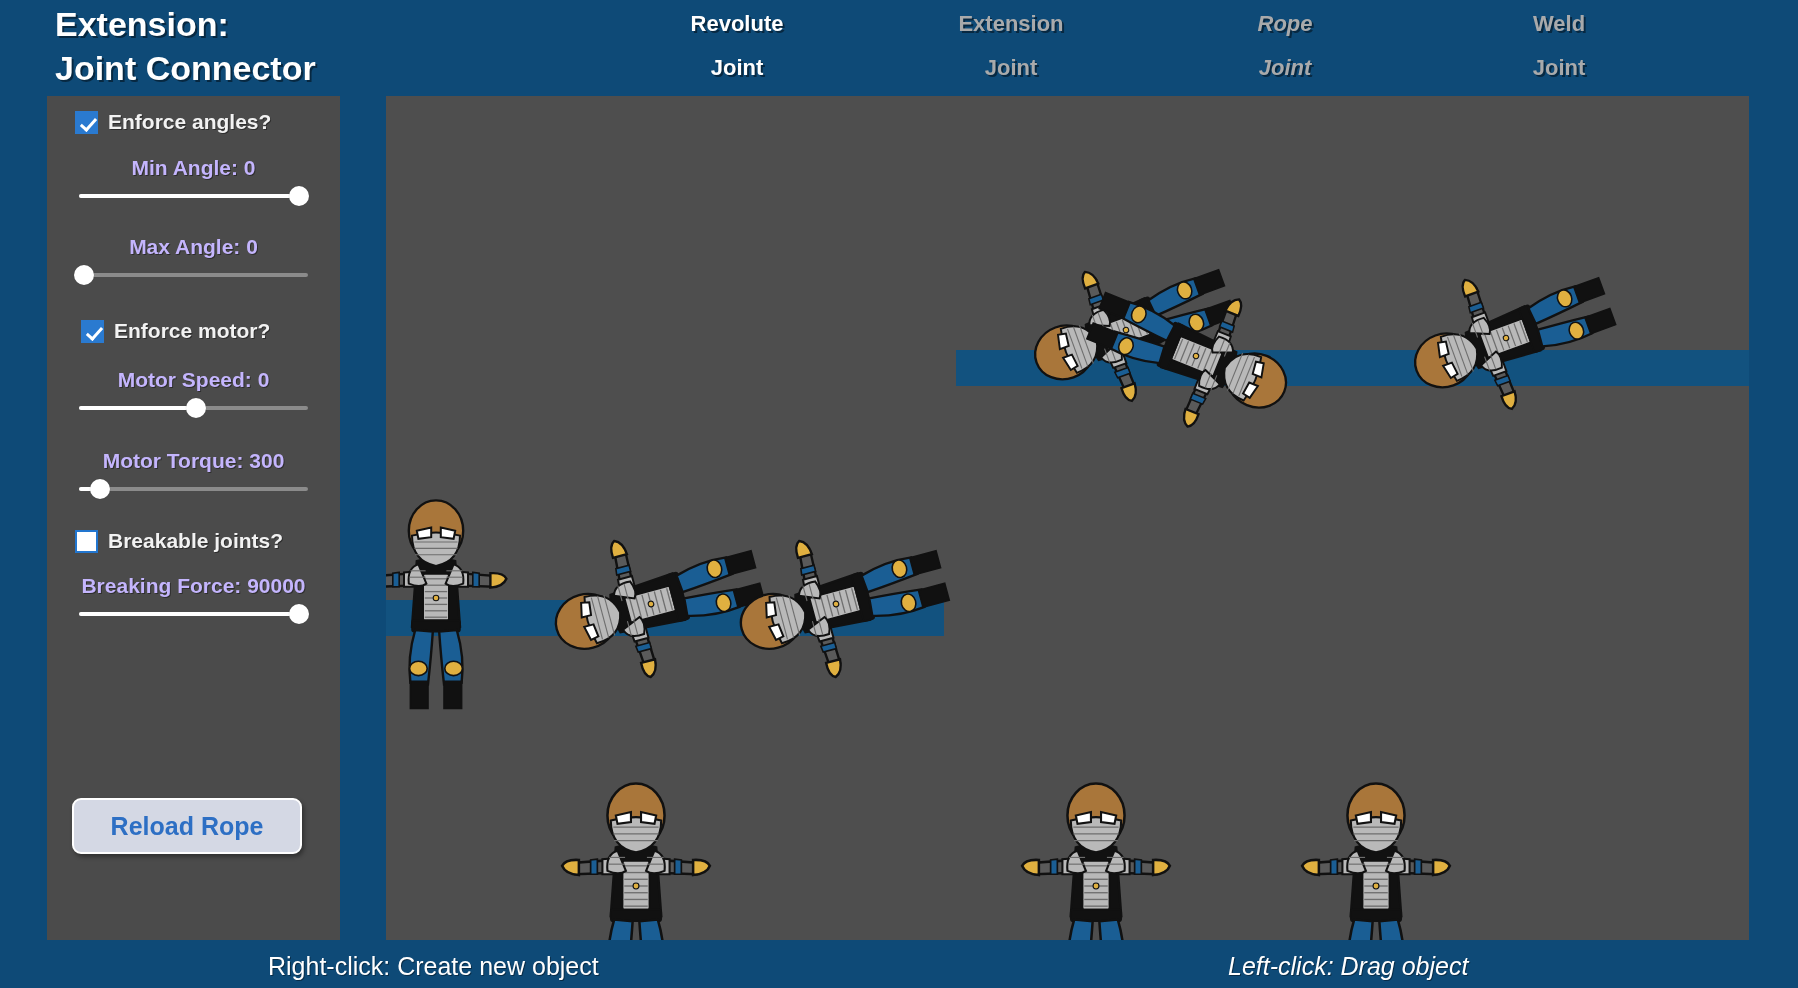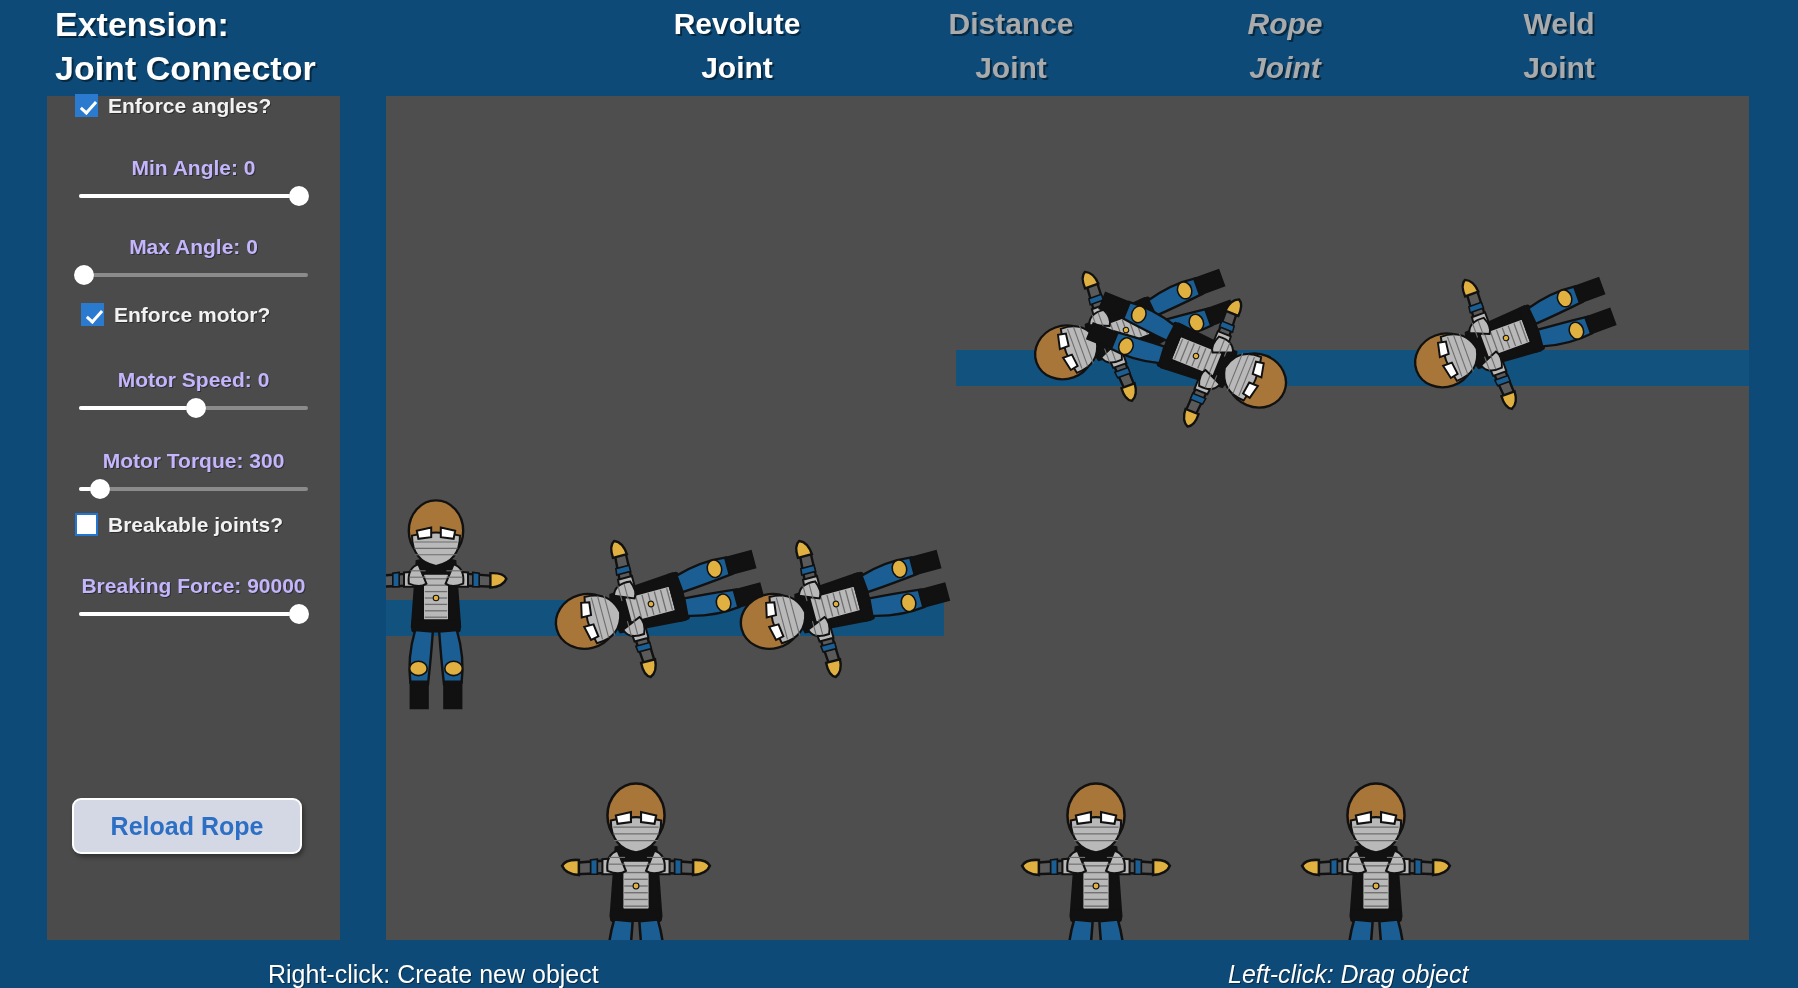--- a/index.html
+++ b/index.html
@@ -23,21 +23,21 @@
     font-size: 34px; font-weight: bold; color: #ffffff;
     line-height: 44px; letter-spacing: 0px;
     text-shadow: 2px 2px 0 rgba(0,0,0,0.45);
   }
   #app-title .ln { display: block; white-space: nowrap; }
 
   .tabs { position: absolute; left: 600px; top: 0px; width: 1198px; height: 96px; }
   .tab {
     position: absolute; top: 2px;
     text-align: center;
-    font-size: 30px; font-weight: bold;
+    font-size: 22px; font-weight: bold;
     line-height: 44px;
     cursor: pointer;
     text-shadow: 2px 2px 0 rgba(0,0,0,0.45);
     color: #a9aaab;
     white-space: nowrap;
   }
   .tab.active { color: #ffffff; }
   .tab .ln { display: block; }
   .tab-0 { left: 0px;   width: 274px; }
   .tab-1 { left: 274px; width: 274px; }
@@ -45,21 +45,21 @@
   .tab-3 { left: 822px; width: 274px; }
 
   
   #sidebar {
     position: absolute; left: 47px; top: 96px;
     width: 293px; height: 844px;
     background: #4b4b4b;
   }
   .ctrl { position: absolute; left: 0; width: 293px; }
 
-  .chk-row { display: flex; align-items: flex-start; }
+  .chk-row { display: flex; align-items: flex-end; }
   .chk-box {
     width: 23px; height: 23px;
     flex: 0 0 23px;
     border: 2px solid #2276cf;
     background: #ffffff;
     position: relative;
     cursor: pointer;
   }
   .chk-box.on { background: #2a7ad0; border-color: #2a7ad0; }
   .chk-box.on::after {
@@ -123,21 +123,21 @@
   }
   .platform { position: absolute; background: #12527f; }
 
   
   .doll { position: absolute; transform-origin: 50% 50%; }
   .doll svg { display: block; }
 
   
   #footer { position: absolute; left: 0; top: 940px; width: 1798px; height: 48px; }
   .foot-txt {
-    position: absolute; top: 20px;
+    position: absolute; top: 12px;
     font-size: 25px; color: #ffffff;
     text-shadow: 1px 1px 0 rgba(0,0,0,0.4);
     white-space: nowrap;
   }
   #foot-left  { left: 268px; }
   #foot-right { left: 1228px; font-style: italic; }
 </style>
 </head>
 <body>
 
@@ -149,21 +149,21 @@
       <span class="ln">Extension:</span>
       <span class="ln">Joint Connector</span>
     </div>
 
     <div class="tabs">
       <div class="tab tab-0 active">
         <span class="ln">Revolute</span>
         <span class="ln">Joint</span>
       </div>
       <div class="tab tab-1">
-        <span class="ln">Distance</span>
+        <span class="ln">Extension</span>
         <span class="ln">Joint</span>
       </div>
       <div class="tab tab-2">
         <span class="ln">Rope</span>
         <span class="ln">Joint</span>
       </div>
       <div class="tab tab-3">
         <span class="ln">Weld</span>
         <span class="ln">Joint</span>
       </div>

